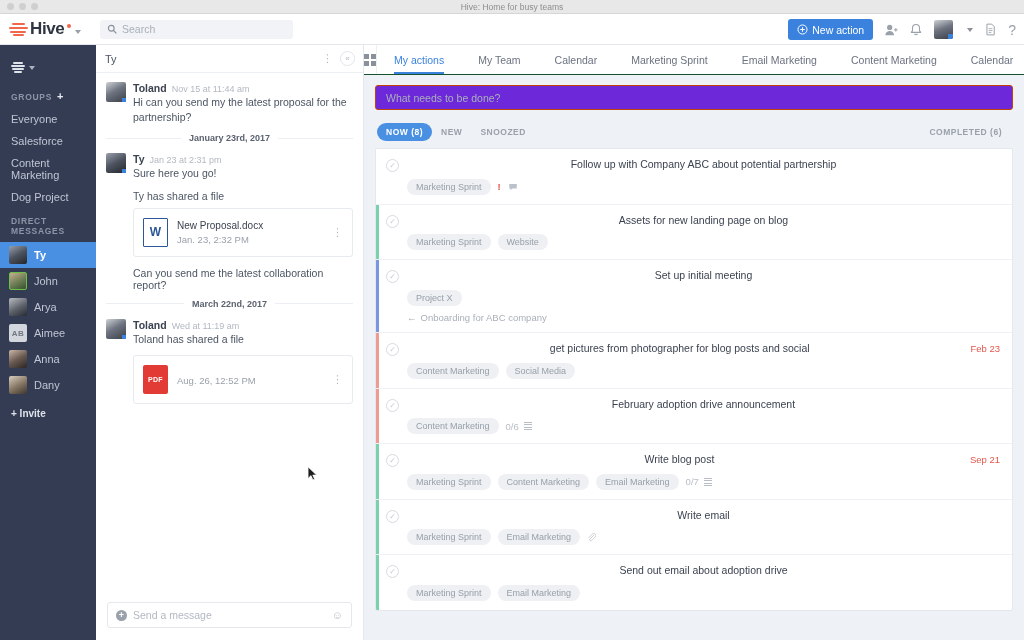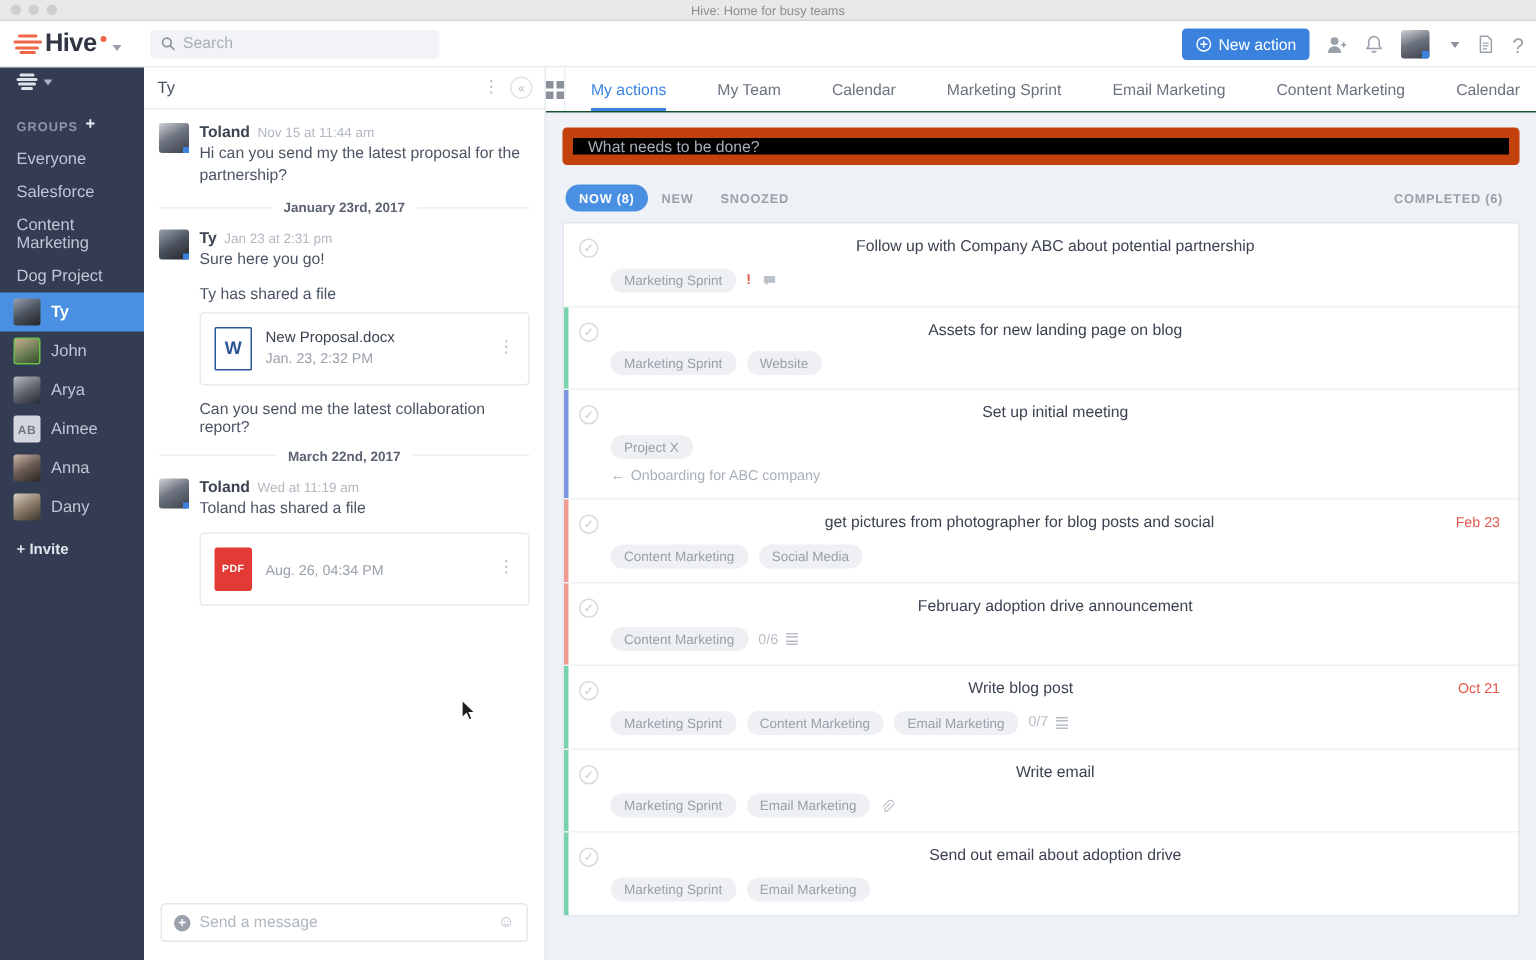--- a/index.html
+++ b/index.html
@@ -82,21 +82,21 @@
     width: 0; height: 0; border-left: 3px solid transparent; border-right: 3px solid transparent;
     border-top: 4px solid #8b9199; margin-left: 3px;
   }
 
   
   .body-row { display: flex; height: 595px; }
 
   
   .sidebar {
     width: 96px; background: #333c53; color: #c3c9d6; flex: 0 0 96px;
-    padding-top: 0; position: relative;
+    padding-top: 13px; position: relative;
   }
   .sb-top { display: flex; align-items: center; gap: 4px; padding: 4px 0 10px 11px; }
   .sb-hive-mark { position: relative; width: 14px; height: 11px; }
   .sb-hive-mark i {
     display:block; position:absolute; height:1.8px; border-radius:1px; background:#dfe3ea;
   }
   .sb-hive-mark i:nth-child(1){top:0;left:2px;width:10px;}
   .sb-hive-mark i:nth-child(2){top:3px;left:0;width:14px;}
   .sb-hive-mark i:nth-child(3){top:6px;left:1px;width:12px;}
   .sb-hive-mark i:nth-child(4){top:9px;left:3px;width:8px;}
@@ -218,21 +218,21 @@
     color: #6b7280; cursor: pointer; white-space: nowrap; position: relative;
   }
   .tab.active { color: #3b82df; }
   .tab.active::after {
     content: ''; position: absolute; left: 17px; right: 17px; bottom: 0;
     height: 2px; background: #3b82df;
   }
 
   .main-inner { padding: 10px 11px 0 11px; flex: 1; min-width: 0; }
   .new-task-input {
-    height: 25px; background: #000000; border: 7px solid #c2410c; border-radius: 3px;
+    height: 25px; background: #6d28d9; border: 1px solid #c2410c; border-radius: 3px;
     display: flex; align-items: center; padding: 0 10px; cursor: text;
   }
   .new-task-input .placeholder { font-size: 10.5px; color: #a9b0b9; }
 
   .filters { display: flex; align-items: center; margin: 13px 2px 7px 2px; position: relative; }
   .pill {
     font-size: 8.5px; font-weight: bold; letter-spacing: .5px; color: #9aa1ab;
     padding: 4px 9px; border-radius: 9px; cursor: pointer;
   }
   .pill.active { background: #4a90e2; color: #fff; }
@@ -362,20 +362,23 @@
       <div class="sb-item">
         <span>Salesforce</span>
       </div>
       <div class="sb-item">
         <span>Content Marketing</span>
       </div>
       <div class="sb-item">
         <span>Dog Project</span>
       </div>
 
+      <div class="sb-section">
+        <span>DIRECT MESSAGES</span>
+      </div>
       <div class="sb-dm active">
         <span class="dm-av av-ty"></span>
         <span>Ty</span>
       </div>
       <div class="sb-dm">
         <span class="dm-av av-john"></span>
         <span>John</span>
       </div>
       <div class="sb-dm">
         <span class="dm-av av-arya"></span>
@@ -467,21 +470,21 @@
             <div class="msg-text">Toland has shared a file</div>
           </div>
         </div>
 
         <div class="file-card">
           <span class="file-ico pdf">
             <span class="page"></span>
             <span class="glyph">PDF</span>
           </span>
           <span class="file-meta" style="max-width:150px;">
-            <div class="fdate">Aug. 26, 04:34 PM</div>
+            <div class="fdate">Aug. 26, 12:52 PM</div>
           </span>
           <span class="kebab">⋮</span>
         </div>
       </div>
 
       <div class="composer">
         <div class="composer-inner">
           <span class="plus-circle">+</span>
           <span class="placeholder">Send a message</span>
           <span class="emoji">☺</span>
@@ -631,21 +634,21 @@
                   <span>0/7</span>
                   <span class="list-lines">
                       <i></i>
                       <i></i>
                       <i></i>
                       <i></i>
                     </span>
                 </span>
               </div>
             </div>
-            <span class="due">Oct 21</span>
+            <span class="due">Sep 21</span>
           </div>
 
           <div class="task">
             <span class="stripe stripe-green"></span>
             <span class="check">✓</span>
             <div class="task-main">
               <div class="task-title">Write email</div>
               <div class="badges">
                 <span class="badge">Marketing Sprint</span>
                 <span class="badge">Email Marketing</span>

